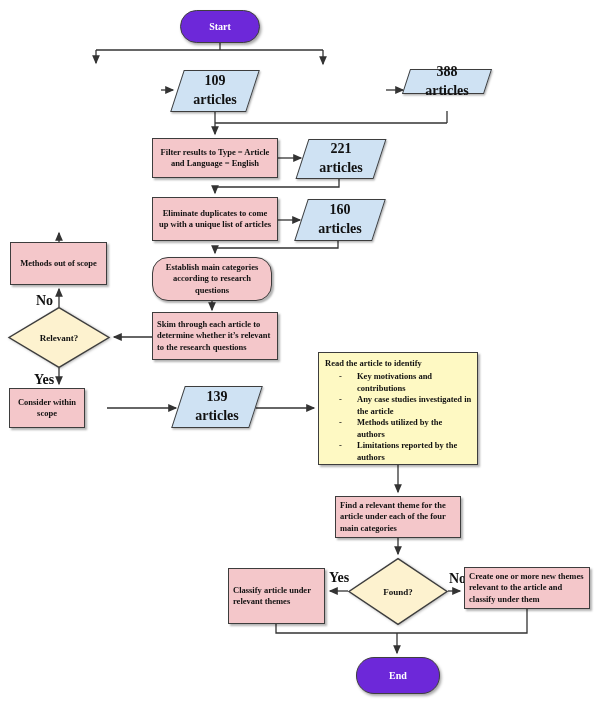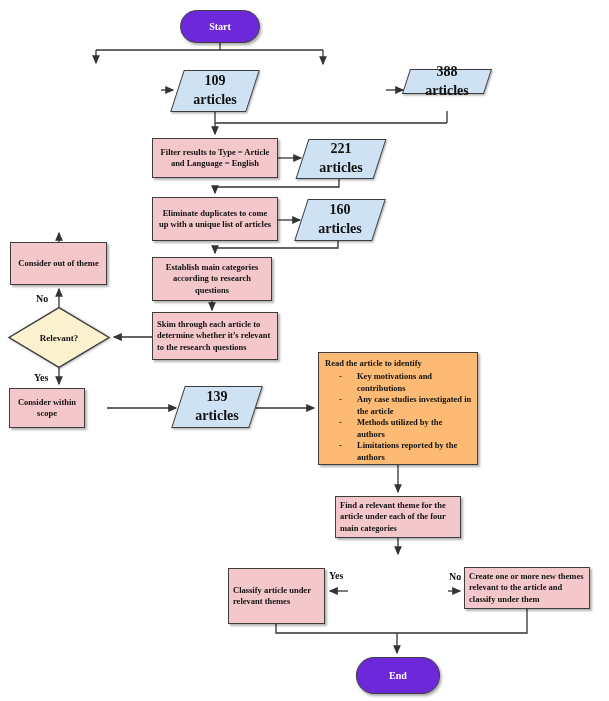--- a/index.html
+++ b/index.html
@@ -33,24 +33,24 @@
     font-weight:bold;font-size:14px;line-height:1.35;color:#111;text-align:center;
     white-space:pre-line;
   }
   .diamond{position:absolute;}
   .diamond svg{position:absolute;inset:0;width:100%;height:100%;overflow:visible;}
   .diamond .txt{
     position:absolute;inset:0;display:flex;align-items:center;justify-content:center;
     font-weight:bold;font-size:9px;color:#111;
   }
   .edge-label{
-    position:absolute;font-weight:bold;font-size:10px;color:#111;
+    position:absolute;font-weight:bold;font-size:14px;color:#111;
   }
   .readbox{
-    background:#fdba74;border:1.2px solid #3d3d3d;
+    background:#fef9c3;border:1.2px solid #3d3d3d;
     font-weight:bold;font-size:8.5px;line-height:1.35;color:#111;
     padding:5px 5px 4px 6px;box-shadow:1.5px 1.5px 2px rgba(0,0,0,0.30);
   }
   .readbox .bullets{margin-top:2px;}
   .readbox .bullet{display:flex;margin-left:14px;}
   .readbox .dash{width:18px;flex:0 0 18px;}
   .readbox .btxt{flex:1;}
   #wires{position:absolute;inset:0;width:609px;height:701px;}
 </style>
 </head>
@@ -124,23 +124,23 @@
 
   <div class="node proc" style="left:152px;top:197px;width:126px;height:44px;">Eliminate duplicates to come up with a unique list of articles</div>
 
   <div class="para" style="left:301px;top:199px;width:78px;height:42px;">
     <div class="shape"></div>
     <div class="txt">160
 articles</div>
   </div>
 
 
-  <div class="node proc" style="left:10px;top:242px;width:97px;height:43px;">Consider out of theme</div>
+  <div class="node proc" style="left:10px;top:242px;width:97px;height:43px;">Methods out of scope</div>
 
-  <div class="node proc" style="left:152px;top:257px;width:120px;height:44px;">Establish main categories according to research questions</div>
+  <div class="node proc" style="left:152px;top:257px;width:120px;height:44px;border-radius:16px;">Establish main categories according to research questions</div>
 
   <div class="node proc left" style="left:152px;top:312px;width:126px;height:48px;">Skim through each article to determine whether it’s relevant to the research questions</div>
 
   <div class="diamond" style="left:8px;top:307px;width:102px;height:61px;">
     <svg viewBox="0 0 100 100" preserveAspectRatio="none">
       <polygon points="50,1 99,50 50,99 1,50" fill="#fdf2cf" stroke="#3d3d3d" stroke-width="1.4" vector-effect="non-scaling-stroke" style="filter:drop-shadow(1.5px 1.5px 1.5px rgba(0,0,0,0.3));"></polygon>
     </svg>
     <div class="txt">Relevant?</div>
   </div>
 
@@ -172,20 +172,26 @@
       </div>
       <div class="bullet">
         <span class="dash">-</span>
         <span class="btxt">Limitations reported by the authors</span>
       </div>
     </div>
   </div>
 
   <div class="node proc left" style="left:335px;top:496px;width:126px;height:42px;">Find a relevant theme for the article under each of the four main categories</div>
 
+  <div class="diamond" style="left:348px;top:558px;width:100px;height:67px;">
+    <svg viewBox="0 0 100 100" preserveAspectRatio="none">
+      <polygon points="50,1 99,50 50,99 1,50" fill="#fdf2cf" stroke="#3d3d3d" stroke-width="1.4" vector-effect="non-scaling-stroke" style="filter:drop-shadow(1.5px 1.5px 1.5px rgba(0,0,0,0.3));"></polygon>
+    </svg>
+    <div class="txt">Found?</div>
+  </div>
 
   <div class="edge-label" style="left:329px;top:570px;">Yes</div>
   <div class="edge-label" style="left:449px;top:571px;">No</div>
 
   <div class="node proc left" style="left:228px;top:568px;width:97px;height:56px;">Classify article under relevant themes</div>
 
   <div class="node proc left" style="left:464px;top:567px;width:126px;height:42px;">Create one or more new themes relevant to the article and classify under them</div>
 
 </div>
 

